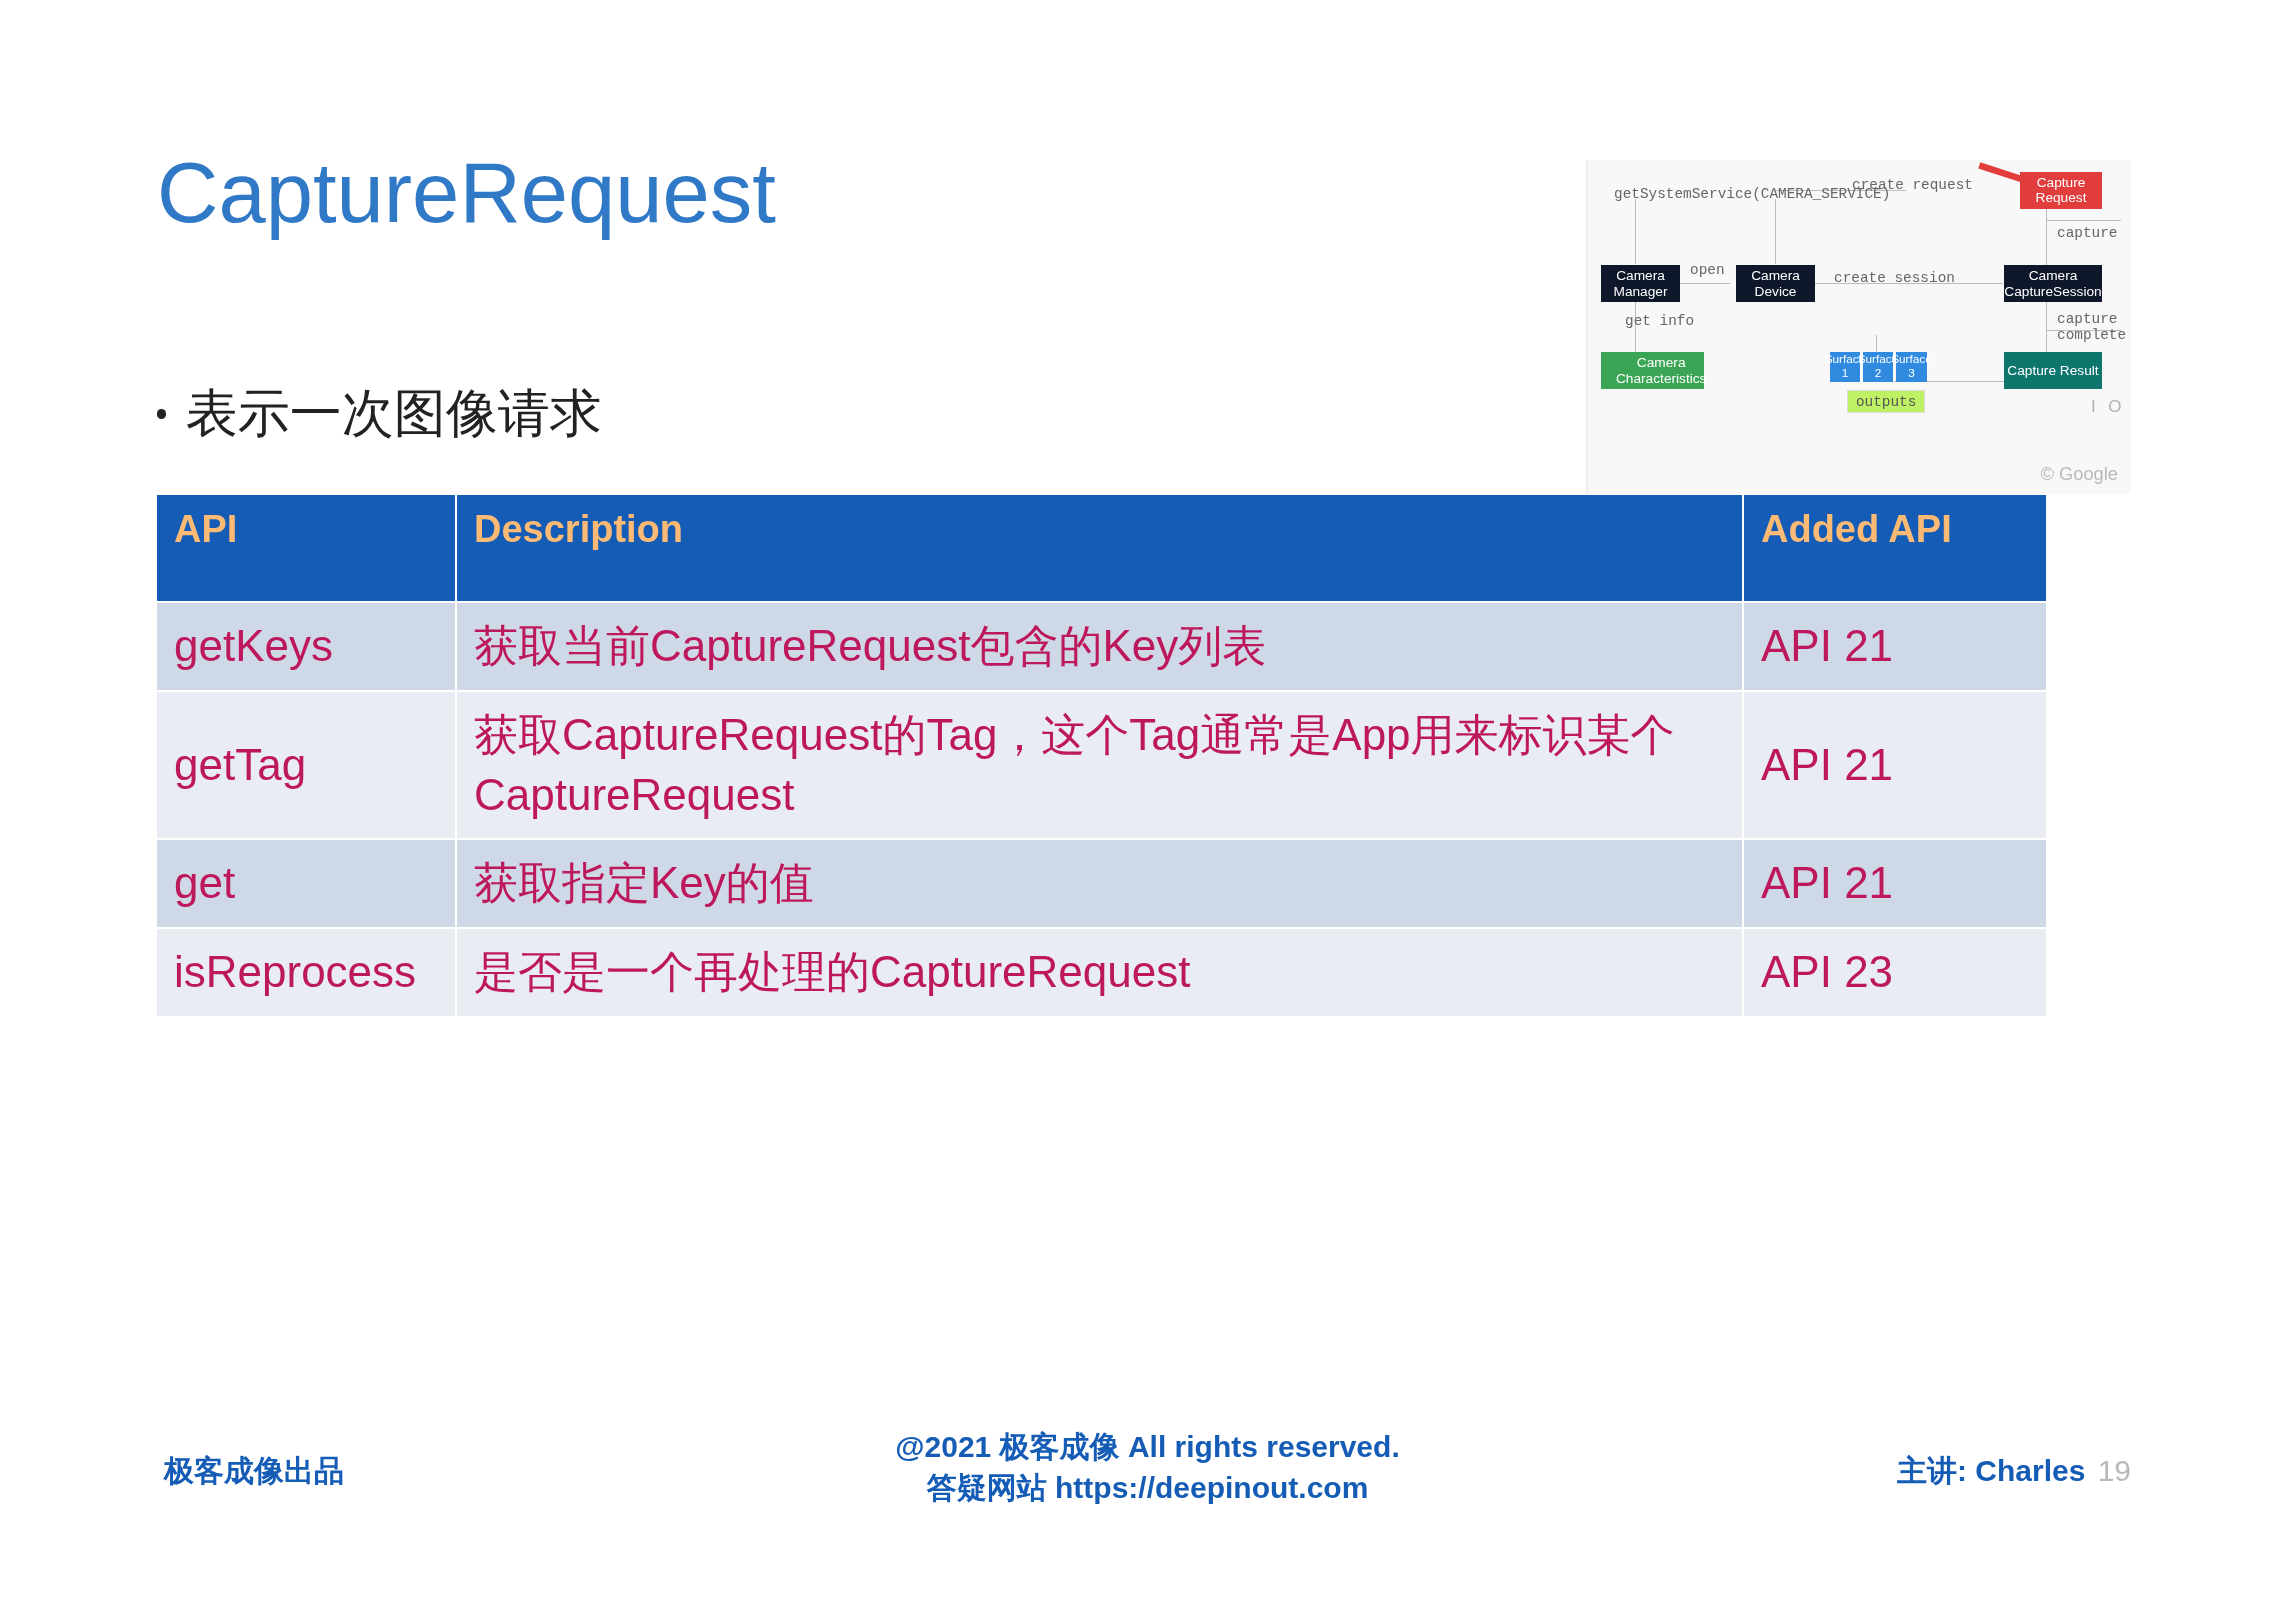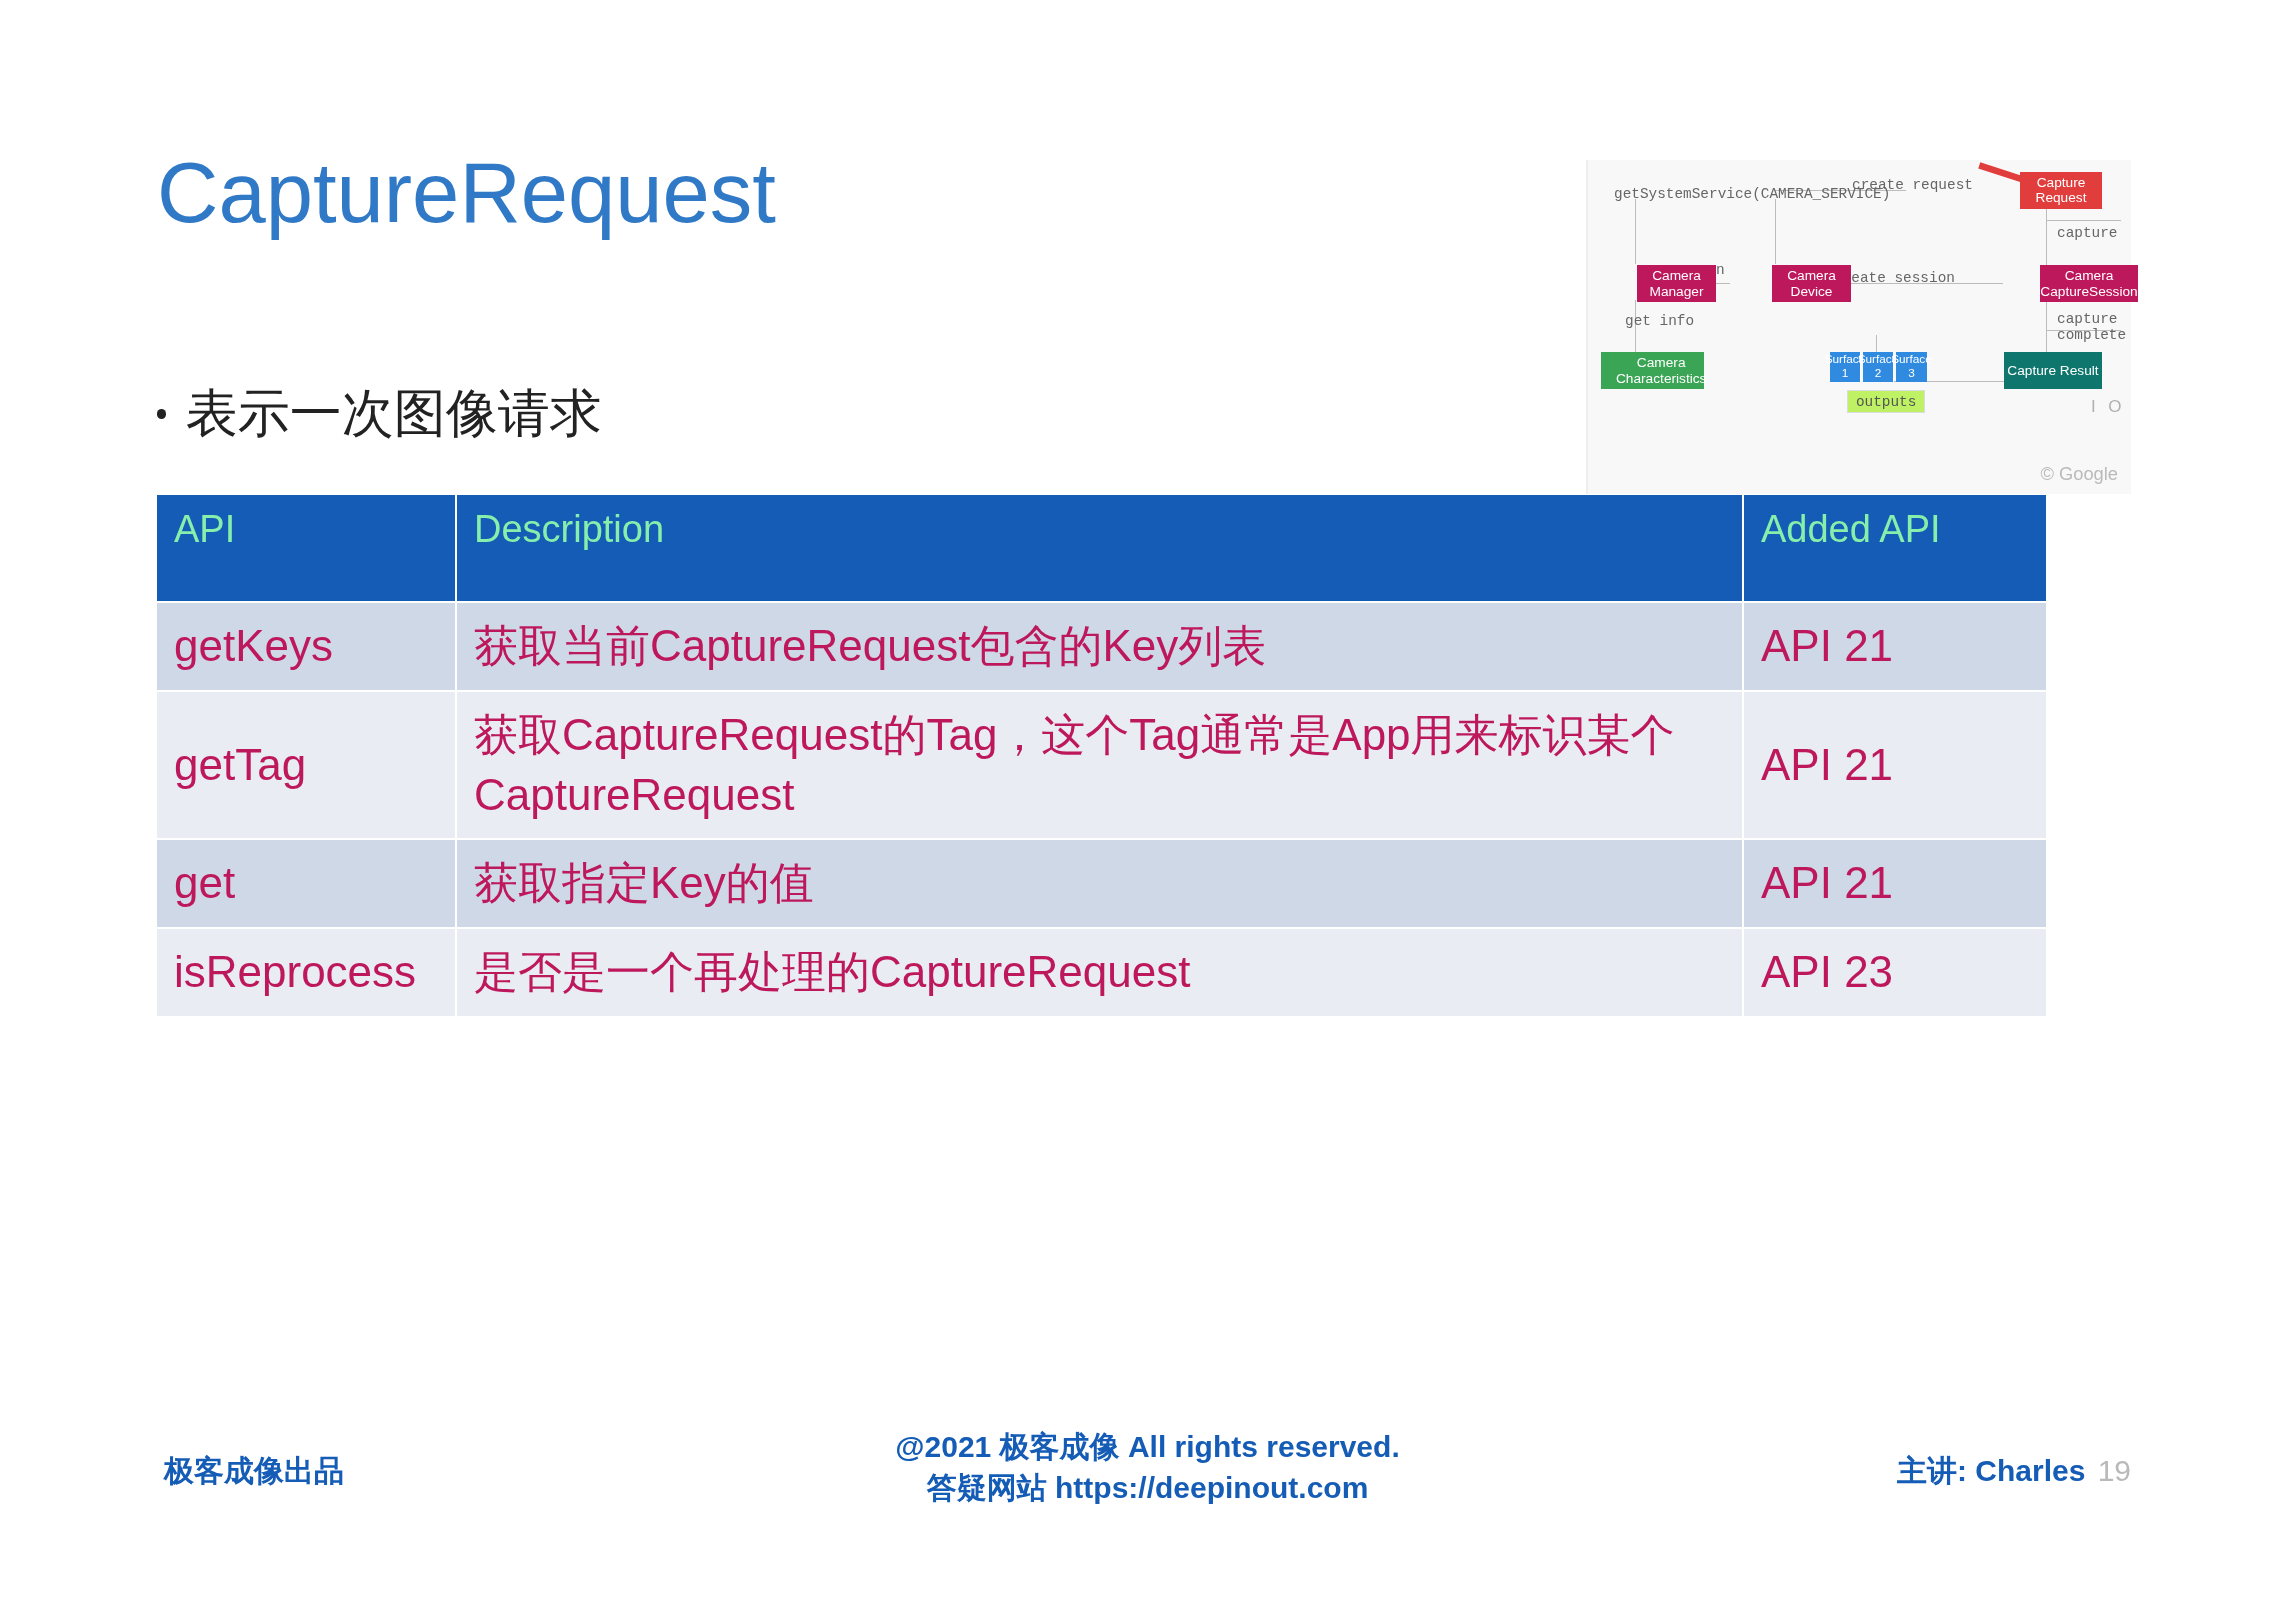--- a/index.html
+++ b/index.html
@@ -50,23 +50,23 @@
     border-collapse: collapse;
   }
   .tbl th, .tbl td {
     text-align: left;
     padding: 13px 17px 14.4px 17px;
     border-right: 2.6px solid #fff;
     border-bottom: 2.6px solid #fff;
   }
   .tbl th {
     background: #145cb5;
-    color: #86efac;
+    color: #fdba74;
     font-size: 38px;
-    font-weight: 400;
+    font-weight: 700;
     height: 79px;
     vertical-align: top;
   }
   .tbl th:first-child { width: 264px; }
   .tbl th:last-child  { width: 268px; }
   .tbl td {
     font-size: 44px;
     color: #be185d;
     height: 46px;
     line-height: 1.35;
@@ -113,21 +113,21 @@
     color: #fff;
     font-size: 13.7px;
     display: flex;
     align-items: center;
     justify-content: center;
     text-align: center;
     line-height: 1.15;
     box-sizing: border-box;
     padding: 2.6px;
   }
-  .blue   { background: #be185d; margin-left: 36px; }
+  .blue   { background: #0f172a; }
   .green  { background: #3aa554; }
   .orange { background: #0f766e; }
   .red    { background: #e03d3c; }
   .surf   { background: #2f8ae0; width: 31px; height: 30px; font-size: 11.8px; }
   .surf-border { border-right: 1.3px solid #fff; }
 
   .dlabel {
     position: absolute;
     color: #666;
     font-size: 14.4px;

